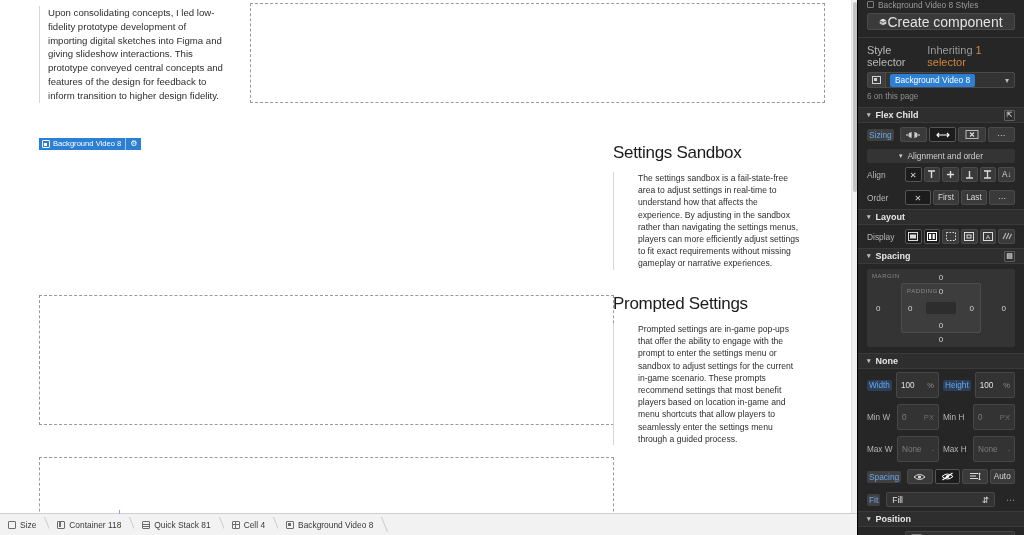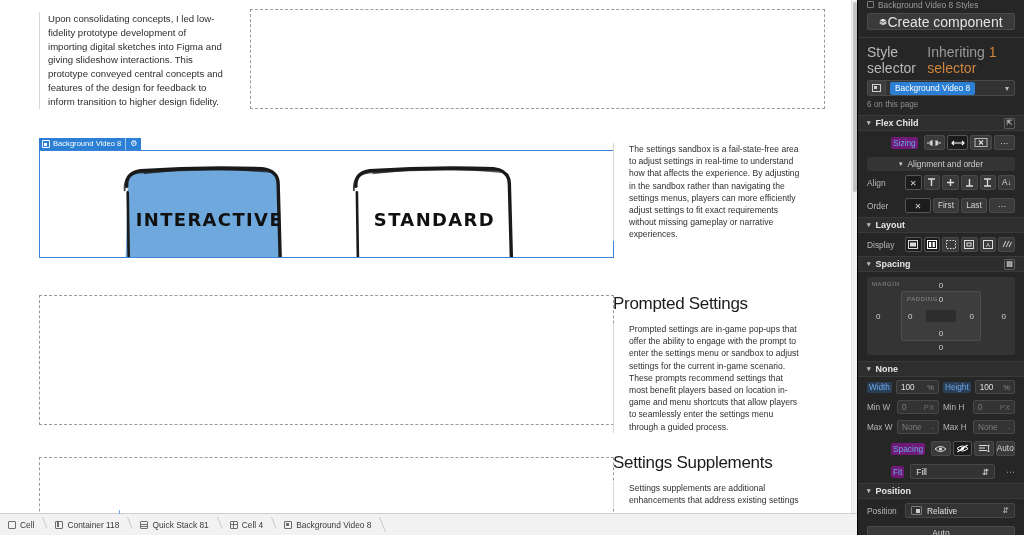--- a/index.html
+++ b/index.html
@@ -11,38 +11,38 @@
   #app { position: relative; width: 1024px; height: 535px; display: flex; }
 
   
   #canvas-wrap {
     position: relative; width: 862px; height: 535px;
     background: #ffffff; overflow: hidden;
   }
   #canvas-scroll { position: absolute; inset: 0 6px 22px 0; overflow: hidden; }
 
   
-  .intro-row { position: absolute; left: 39px; top: 6px; width: 790px; height: 110px; }
+  .intro-row { position: absolute; left: 39px; top: 0px; width: 790px; height: 110px; }
   .intro-text {
     position: absolute; left: 0; top: 6px; width: 185px;
     font-size: 9.6px; line-height: 13.8px; color: #2e2e2e;
     border-left: 1px solid #d6d6d6; padding-left: 8px;
   }
   .ghost-box {
     position: absolute; border: 1px dashed #9a9a9a; background: #fff;
   }
   #intro-ghost { left: 211px; top: 3px; width: 575px; height: 100px; }
   .sec-copy  { position: absolute; left: 613px; width: 190px; }
   .sec-title {
     font-size: 17px; font-weight: 400; color: #1b1b1b;
     letter-spacing: -0.3px; line-height: 20px; margin-bottom: 9px;
   }
   .sec-body {
     font-size: 8.6px; line-height: 12.2px; color: #2e2e2e;
-    border-left: 1px solid #d6d6d6; padding-left: 15px;
+    border-left: 1px solid #d6d6d6; padding-left: 24px;
   }
 
   
   #video-el {
     position: absolute; left: 39px; top: 150px; width: 575px; height: 108px;
     border: 1px solid #3b82d6; background: #fff; overflow: hidden;
   }
   .sel-badge {
     position: absolute; left: 39px; top: 138px; height: 12px;
     display: flex; align-items: center; background: #2b7fd4;
@@ -132,21 +132,21 @@
     border: 1px solid #4a4a4a; border-radius: 2px;
     display: flex; align-items: center; justify-content: center; 
     color: #e3e3e3; font-size: 14px;
   }
   .ico-cube { width: 8px; height: 8px; flex: none; }
 
   .sep { height: 1px; background: #3a3a3a; margin: 7px 0 0; }
 
   .styleselrow {
     display: flex; justify-content: space-between; align-items: center;
-    padding: 6px 9px 4px; font-size: 14px;
+    padding: 6px 9px 4px; font-size: 11px;
   }
   .styleselrow .lbl { color: #b9b9b9; }
   .styleselrow .inh { color: #9a9a9a; }
   .styleselrow .inh b { color: #d0863c; font-weight: 400; }
 
   .sel-field {
     margin: 0 9px; height: 16px; background: #333; border: 1px solid #4a4a4a;
     border-radius: 2px; display: flex; align-items: center; overflow: hidden;
   }
   .sel-field .sq {
@@ -170,21 +170,21 @@
   .sect-hd .car { font-size: 7px; color: #bdbdbd; }
   .sect-hd .rt { margin-left: auto; display: flex; align-items: center; }
   .hd-box {
     width: 11px; height: 11px; border: 1px solid #5d5d5d; border-radius: 1px;
     display: flex; align-items: center; justify-content: center; color: #bdbdbd;
     font-size: 7px;
   }
 
   .ctl-row { display: flex; align-items: center; padding: 4px 9px; gap: 6px; }
   .ctl-lbl { width: 32px; flex: none; font-size: 8.4px; color: #b5b5b5; }
-  .ctl-lbl.blue { color: #6aa6e8; background: #701a75; border-radius: 2px; padding: 1px 2px; width: auto; margin-left: 24px; }
+  .ctl-lbl.blue { color: #6aa6e8; background: #404040; border-radius: 2px; padding: 1px 2px; width: auto; }
 
   .segbar { display: flex; flex: 1; gap: 2px; }
   .seg {
     flex: 1; height: 15px; background: #3a3a3a; border: 1px solid #4a4a4a;
     border-radius: 2px; display: flex; align-items: center; justify-content: center;
     color: #d8d8d8; font-size: 8.2px;
   }
   .seg.on { background: #1c1c1c; border-color: #555; }
   .seg svg { display: block; }
 
@@ -214,21 +214,21 @@
   }
   .sv { position: absolute; font-size: 8px; color: #d6d6d6; }
 
   .szrow { display: flex; align-items: center; padding: 3px 9px; gap: 4px; }
   .szcell { display: flex; align-items: center; gap: 4px; width: 50%; }
   .szlab { width: 26px; flex: none; font-size: 8.2px; color: #b5b5b5; }
   .szlab.blue { color: #6aa6e8; background: #2b3f58; border-radius: 2px; padding: 1px 2px; width: auto; }
   .szin {
     flex: 1; height: 14px; background: #333; border: 1px solid #474747;
     border-radius: 2px; display: flex; align-items: center;
-    justify-content: space-between; padding: 0 4px;
+    justify-content: space-between; padding: 12px 4px;
     font-size: 8.2px; color: #e0e0e0;
   }
   .szin .u { color: #8b8b8b; font-size: 7.6px; }
   .szin.muted { color: #7d7d7d; }
   .szin.muted .u { color: #6d6d6d; }
 
   .fitsel {
     flex: 1; height: 15px; background: #333; border: 1px solid #474747;
     border-radius: 2px; display: flex; align-items: center;
     padding: 0 5px; font-size: 8.4px; color: #e0e0e0;
@@ -264,65 +264,46 @@
         <div class="intro-text">Upon consolidating concepts, I led low-fidelity prototype development of importing digital sketches into Figma and giving slideshow interactions. This prototype conveyed central concepts and features of the design for feedback to inform transition to higher design fidelity.</div>
         <div class="ghost-box" id="intro-ghost"></div>
       </div>
 
       <div class="sel-badge">
         <span class="bi"></span>
         <span class="bl">Background Video 8</span>
         <span class="bgear">⚙</span>
       </div>
 
-      <div id="video-el">
-        <svg class="sketch" viewBox="0 0 575 108" preserveAspectRatio="none">
-          <path d="M88 34 Q88 22 102 21 L222 18 Q238 19 238 33 L240 108 L86 108 Z" fill="#6fa8dc" stroke="none"></path>
-          <path d="M87 36 Q86 22 101 20 Q160 16 223 18 Q239 20 239 34 L241 108" fill="none" stroke="#1a1a1a" stroke-width="3.4" stroke-linecap="round"></path>
-          <path d="M85 40 Q84 24 100 22 Q162 17 226 20" fill="none" stroke="#1a1a1a" stroke-width="2" stroke-linecap="round" opacity=".8"></path>
-          <path d="M104 23 Q165 14 234 22" fill="none" stroke="#1a1a1a" stroke-width="1.6" opacity=".65"></path>
-          <path d="M88 42 L89 108" fill="none" stroke="#1a1a1a" stroke-width="2.6" stroke-linecap="round"></path>
-          <text class="sk-label" x="96" y="76">INTERACTIVE</text>
-
-          <path d="M317 36 Q316 22 331 20 Q392 16 455 18 Q471 20 471 34 L473 108" fill="none" stroke="#1a1a1a" stroke-width="3.4" stroke-linecap="round"></path>
-          <path d="M315 40 Q314 24 330 22 Q393 17 458 20" fill="none" stroke="#1a1a1a" stroke-width="2" stroke-linecap="round" opacity=".8"></path>
-          <path d="M334 23 Q396 14 466 22" fill="none" stroke="#1a1a1a" stroke-width="1.6" opacity=".65"></path>
-          <path d="M318 42 L319 108" fill="none" stroke="#1a1a1a" stroke-width="2.6" stroke-linecap="round"></path>
-          <text class="sk-label" x="335" y="76">STANDARD</text>
-        </svg>
-      </div>
 
       <div class="sec-copy" style="top:143px">
+        <div class="sec-title">Settings Sandbox</div>
         <div class="sec-body">The settings sandbox is a fail-state-free area to adjust settings in real-time to understand how that affects the experience. By adjusting in the sandbox rather than navigating the settings menus, players can more efficiently adjust settings to fit exact requirements without missing gameplay or narrative experiences.</div>
       </div>
 
       <div class="ghost-box" id="ph1"></div>
 
       <div class="sec-copy" style="top:294px">
         <div class="sec-title">Prompted Settings</div>
         <div class="sec-body">Prompted settings are in-game pop-ups that offer the ability to engage with the prompt to enter the settings menu or sandbox to adjust settings for the current in-game scenario. These prompts recommend settings that most benefit players based on location in-game and menu shortcuts that allow players to seamlessly enter the settings menu through a guided process.</div>
       </div>
 
       <div class="ghost-box" id="ph2"></div>
 
-      <div class="sec-copy" style="top:453px">
-        <div class="sec-title">Settings Supplements</div>
-        <div class="sec-body">Settings supplements are additional enhancements that address existing settings</div>
-      </div>
     </div>
 
     <div id="cv-sb-v">
         <i></i>
       </div>
 
     <div id="crumbs">
       <div id="crumb-caret"></div>
       <div class="crumb">
         <span class="ci ci-body"></span>
-        <span>Cell</span>
+        <span>Size</span>
       </div>
       <div class="crumb">
         <span class="ci ci-container"></span>
         <span>Container 118</span>
       </div>
       <div class="crumb">
         <span class="ci ci-stack"></span>
         <span>Quick Stack 81</span>
       </div>
       <div class="crumb">

